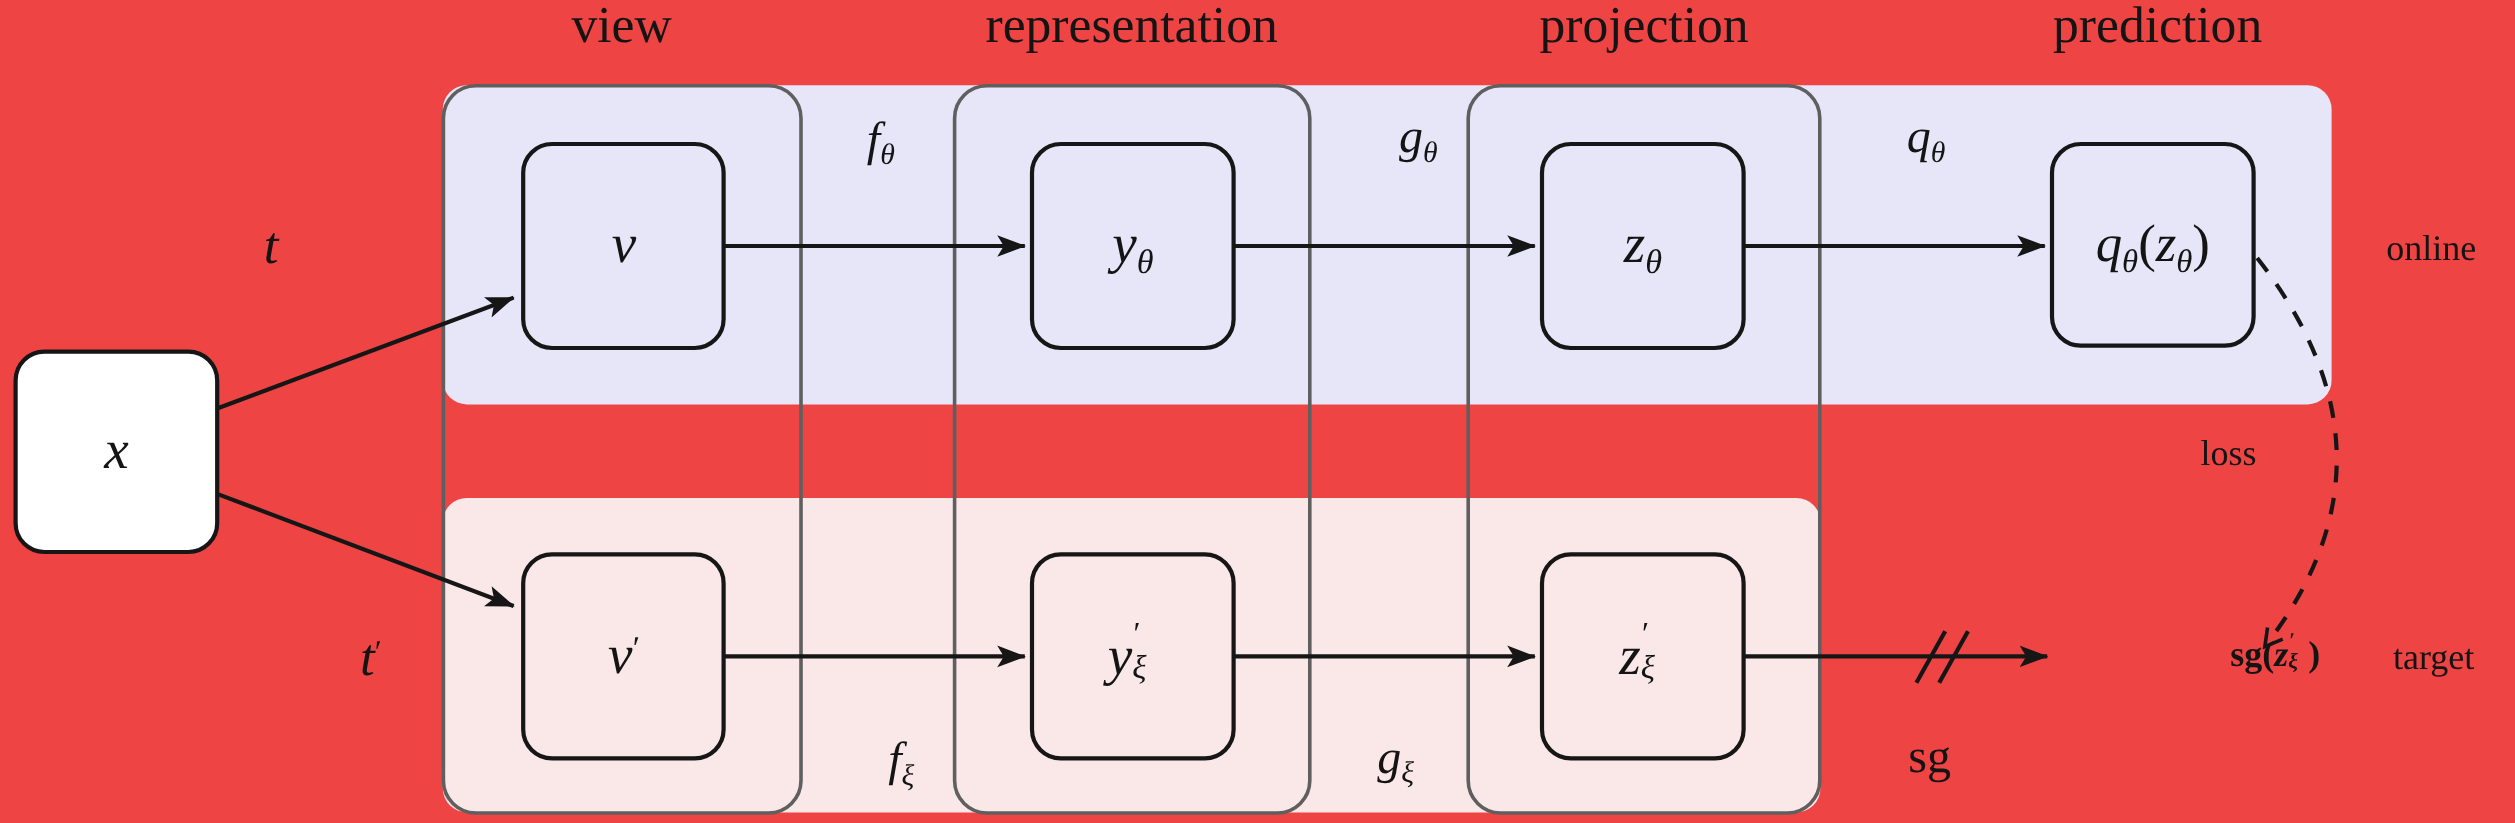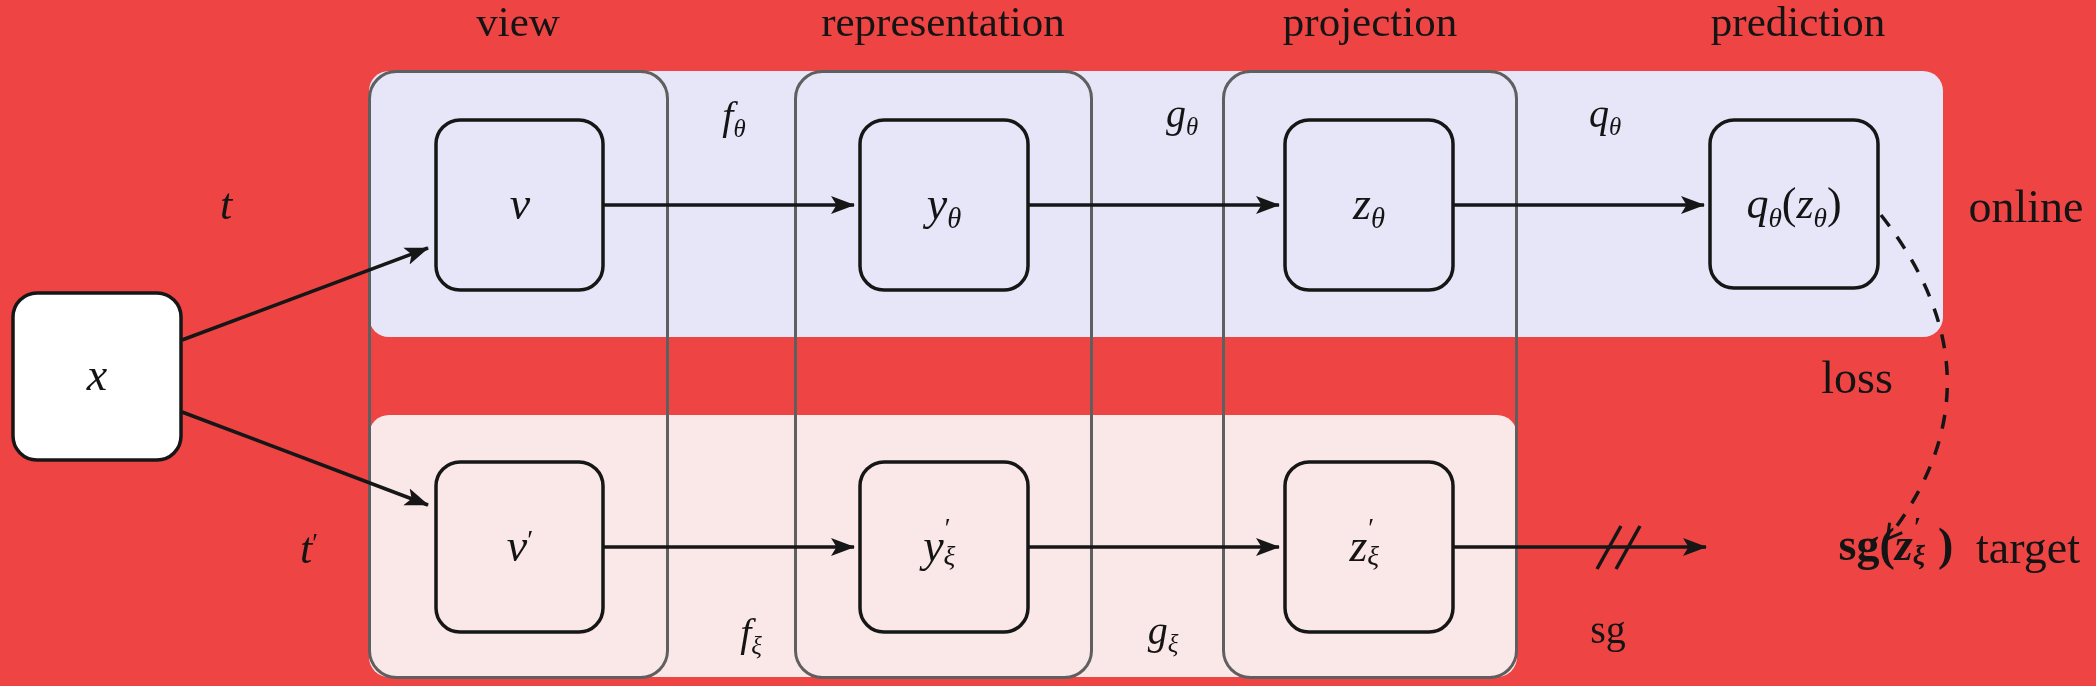--- a/index.html
+++ b/index.html
@@ -4,21 +4,21 @@
 <style>
   html,body{margin:0;padding:0;background:#ffffff;}
   #stage{position:relative;width:2096px;height:686px;background:#ef4444;overflow:hidden;
          font-family:"Liberation Serif","DejaVu Serif",serif;color:#111;}
   #diagram-svg{position:absolute;left:0;top:0;}
   .t{position:absolute;transform:translate(-50%,-50%);white-space:nowrap;color:#141414;
      font-family:"Liberation Serif","DejaVu Serif",serif;line-height:1.1;text-align:center;}
   .hd{font-size:43px;}
   .it{font-style:italic;}
   .f40{font-size:40px;}
-  .f42{font-size:46px;}
+  .f42{font-size:30px;}
   .f44{font-size:44px;}
   .f46{font-size:46px;}
   .msub{font-size:0.62em;font-style:italic;vertical-align:-0.32em;line-height:0;}
   .prm{font-size:0.6em;font-style:normal;vertical-align:0.42em;line-height:0;}
   .ps{position:relative;display:inline-block;width:0.55em;height:1em;vertical-align:-0.1em;}
   .ps .pr{position:absolute;left:0.04em;top:-0.18em;font-size:0.58em;font-style:normal;line-height:1;}
   .ps .sb{position:absolute;left:0;bottom:-0.12em;font-size:0.60em;font-style:italic;line-height:1;}
   .roman{font-style:normal;}
 </style>
 </head>

